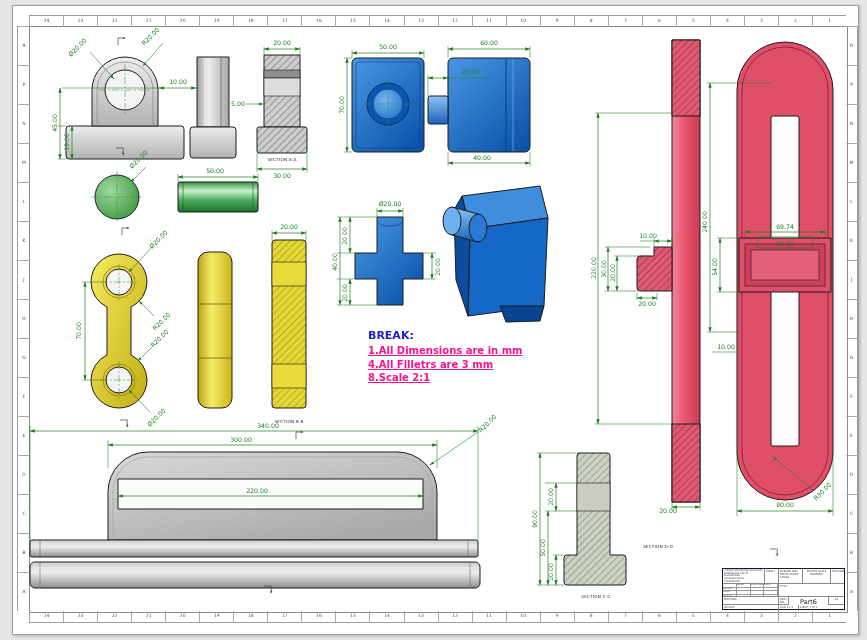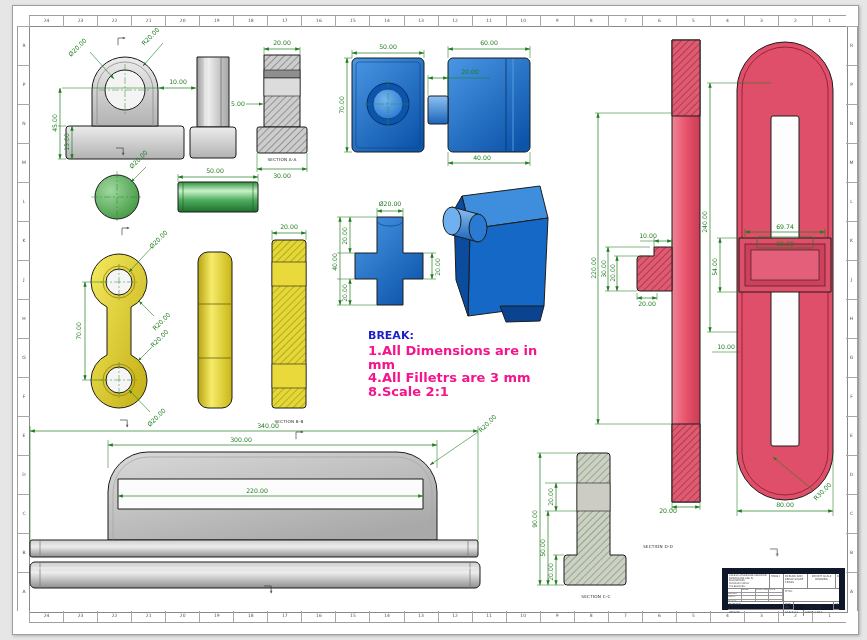--- a/index.html
+++ b/index.html
@@ -22,23 +22,23 @@
   .olt{stroke:#1c1c1c;stroke-width:.6;}
   .dl{stroke:#1f7d1f;stroke-width:.7;fill:none;marker-start:url(#ar);marker-end:url(#ar);}
   .de{stroke:#1f7d1f;stroke-width:.55;fill:none;}
   .ldr{stroke:#1f7d1f;stroke-width:.6;fill:none;marker-end:url(#ar);}
   .cl{stroke:#2a8c2a;stroke-width:.5;fill:none;stroke-dasharray:7 2 2 2;}
   text.dt{font-size:6.2px;fill:#1f7d1f;text-anchor:middle;}
   text.st{font-size:4.2px;fill:#2a2a2a;text-anchor:middle;letter-spacing:.2px;}
   
   .note{position:absolute;left:368px;top:329px;width:180px;}
   .note .nt{color:#1d1dcc;font-weight:bold;font-size:11px;margin:0 0 2px 0;}
-  .note .nl{color:#f5148c;font-weight:bold;font-size:13px;line-height:13.5px;}
+  .note .nl{color:#f5148c;font-weight:bold;font-size:10px;line-height:13.5px;text-decoration:underline;}
   
-  .tb{position:absolute;left:722px;top:568px;width:123px;height:42px;border:6px solid #0f172a;
+  .tb{position:absolute;left:722px;top:568px;width:123px;height:42px;border:1px solid #0f172a;
       background:#fff;font-size:2.6px;color:#444;box-sizing:border-box;}
   .tb *{box-sizing:border-box;}
   .tb .row{display:flex;width:100%;}
   .cell{border-right:1px solid #888;border-bottom:1px solid #888;overflow:hidden;padding:1px;}
   .tol div{font-size:2.4px;line-height:2.7px;}
   .tbl{display:flex;flex-direction:column;}
   .tbl .trow{display:flex;border-bottom:1px solid #999;flex:1;}
   .tbl .trow span{flex:1;border-right:1px solid #999;font-size:2.3px;line-height:2.6px;overflow:hidden;}
   .pn{display:block;text-align:center;font-size:6.5px;color:#222;line-height:9px;}
   .ctr{text-align:center;}

